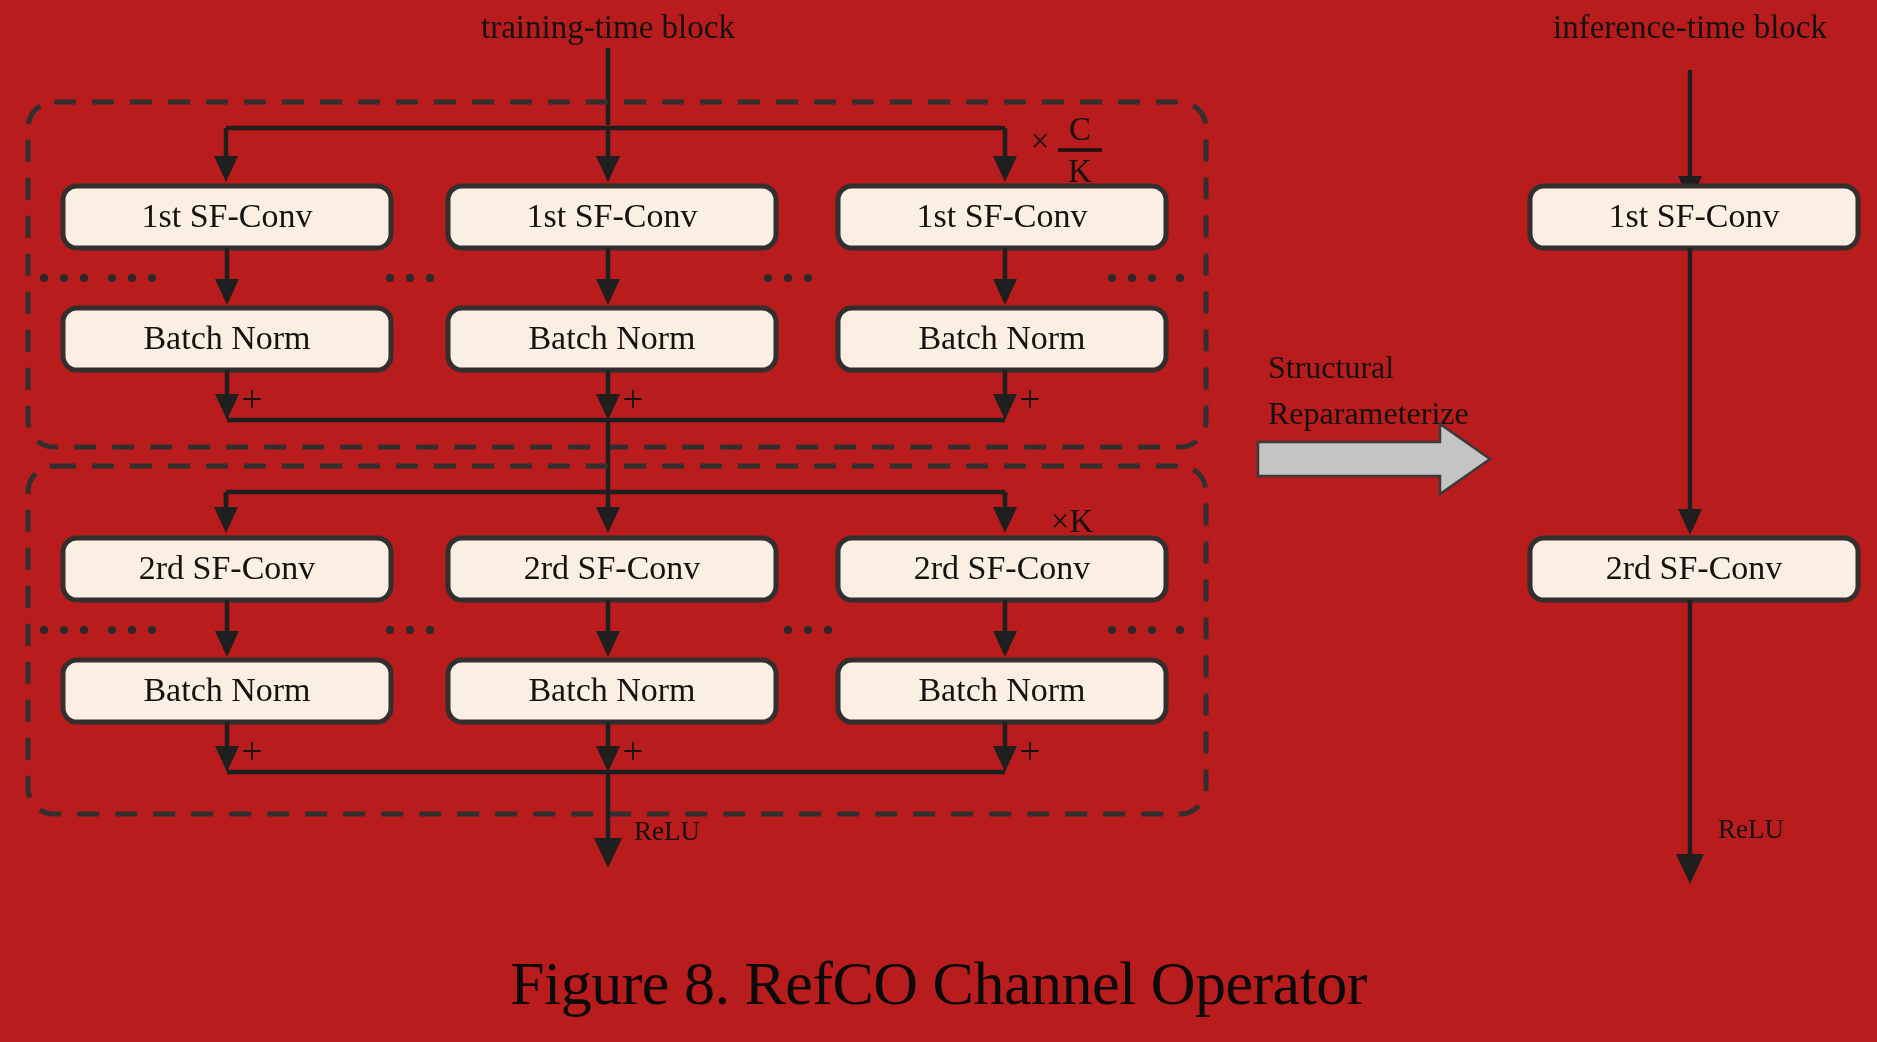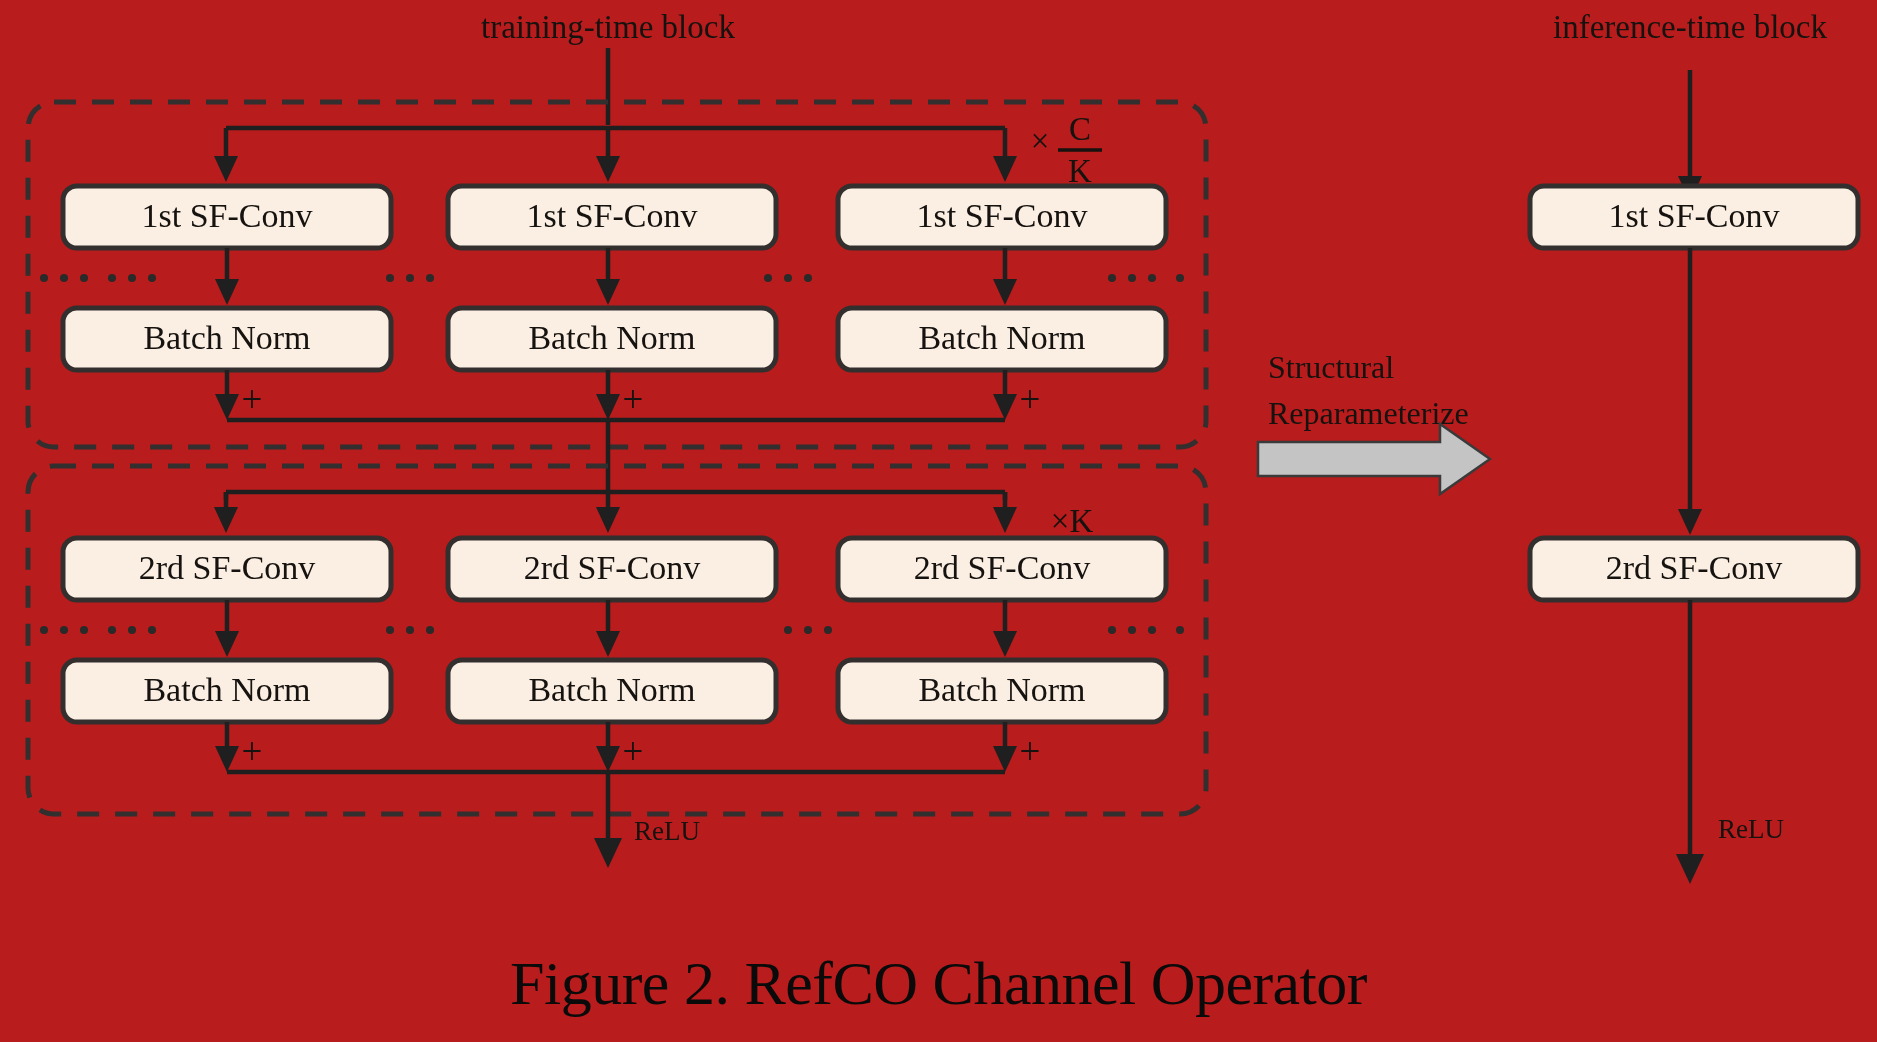--- a/index.html
+++ b/index.html
@@ -346,16 +346,16 @@
     </g>
 
     <g>
       <line class="flow-line" x1="1690" y1="600" x2="1690" y2="860"></line>
       <polygon class="arrowhead" points="1690,884 1676,854 1704,854"></polygon>
     </g>
     <text class="label-relu" x="1718" y="838">ReLU</text>
 
   </svg>
 
-  <div class="caption">Figure 2. RefCO Channel Operator</div>
+  <div class="caption">Figure 8. RefCO Channel Operator</div>
 
 
 </div>
 
 </body></html>

